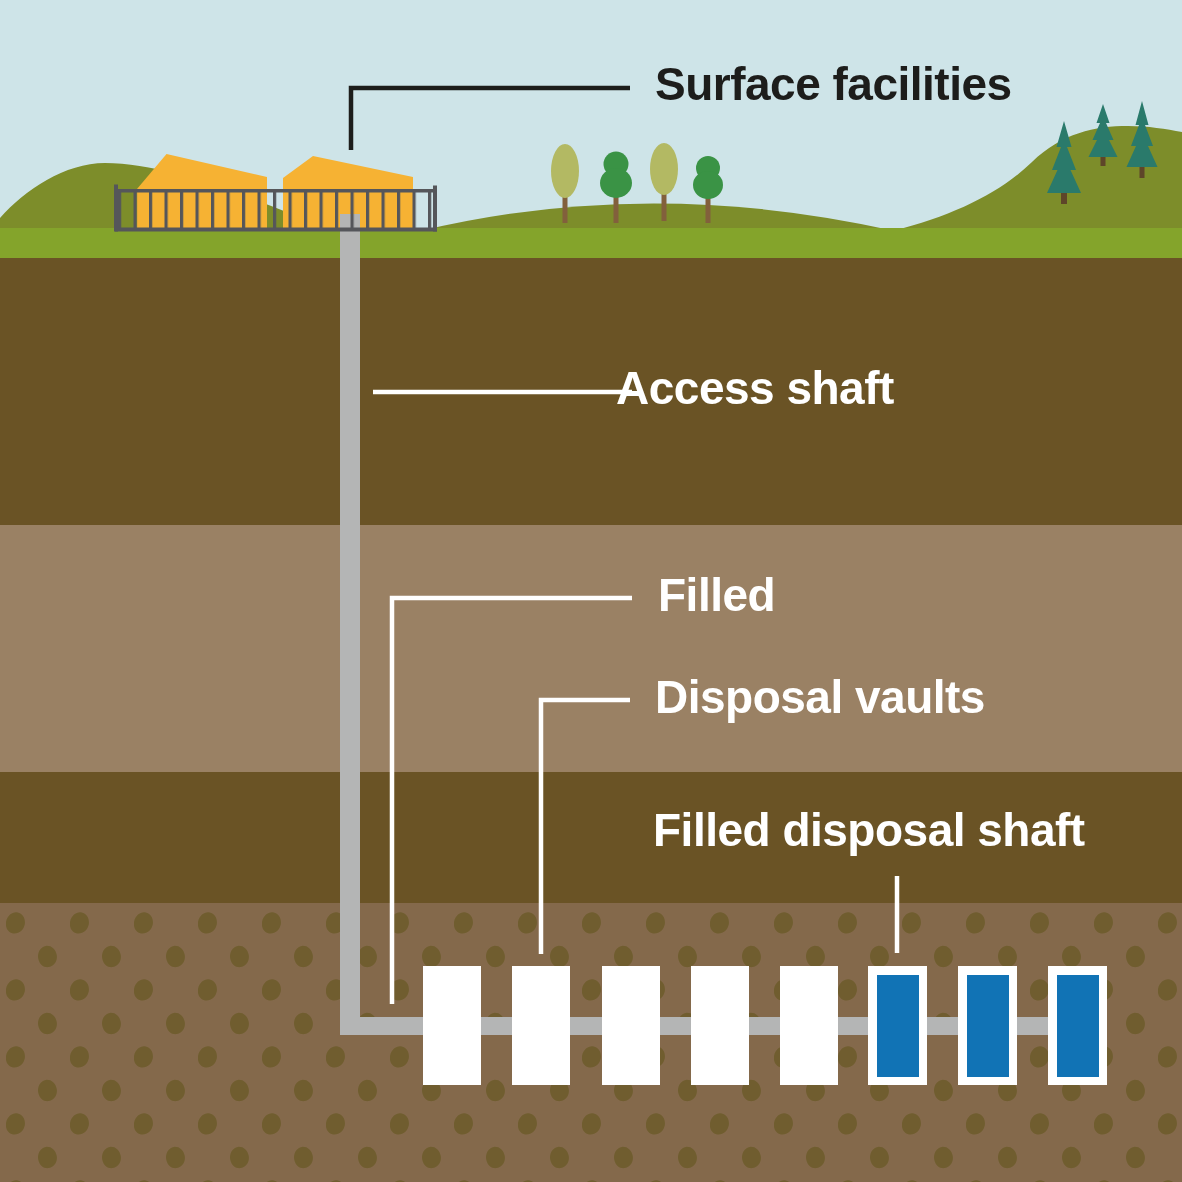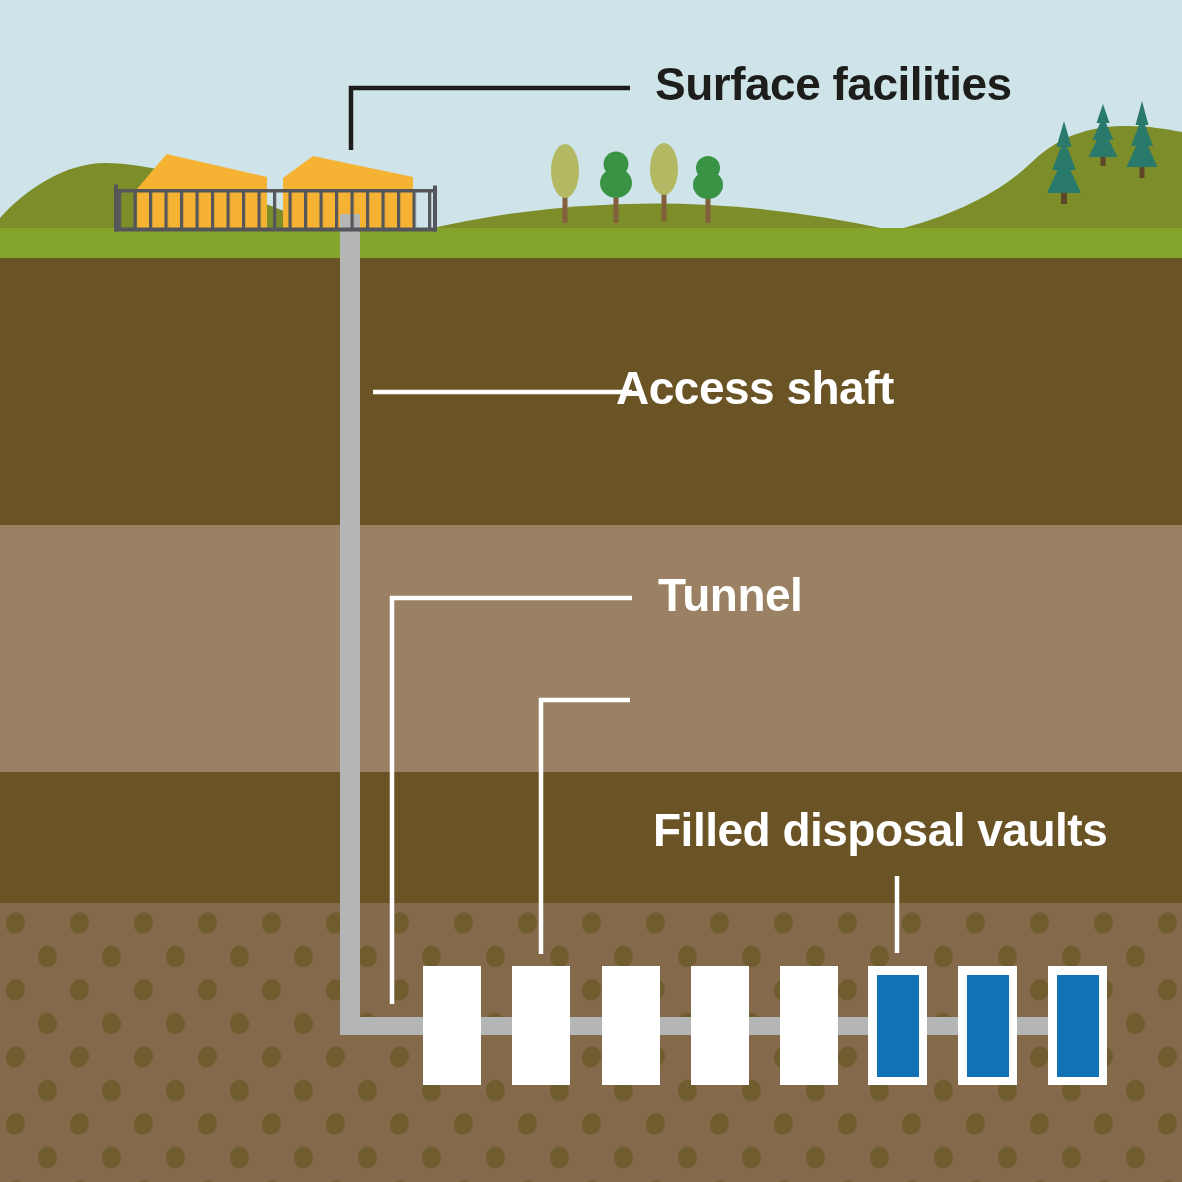--- a/index.html
+++ b/index.html
@@ -150,18 +150,19 @@
       <polyline points="632,598 392,598 392,1004" stroke="#FFFFFF"></polyline>
       <polyline points="630,700 541,700 541,954" stroke="#FFFFFF"></polyline>
       <line x1="897" y1="876" x2="897" y2="953" stroke="#FFFFFF"></line>
     </g>
   </svg>
 
   <div class="label label-dark" style="left:655px; top:61px;">Surface facilities</div>
 
   <div class="label label-light" style="left:616px; top:365px;">Access shaft</div>
 
-  <div class="label label-light" style="left:658px; top:572px;">Tunnel</div>
+  <div class="label label-light" style="left:658px; top:572px;">Filled</div>
 
+  <div class="label label-light" style="left:655px; top:674px;">Disposal vaults</div>
 
-  <div class="label label-light" style="left:653px; top:807px;">Filled disposal vaults</div>
+  <div class="label label-light" style="left:653px; top:807px;">Filled disposal shaft</div>
 
 </div>
 
 </body></html>

